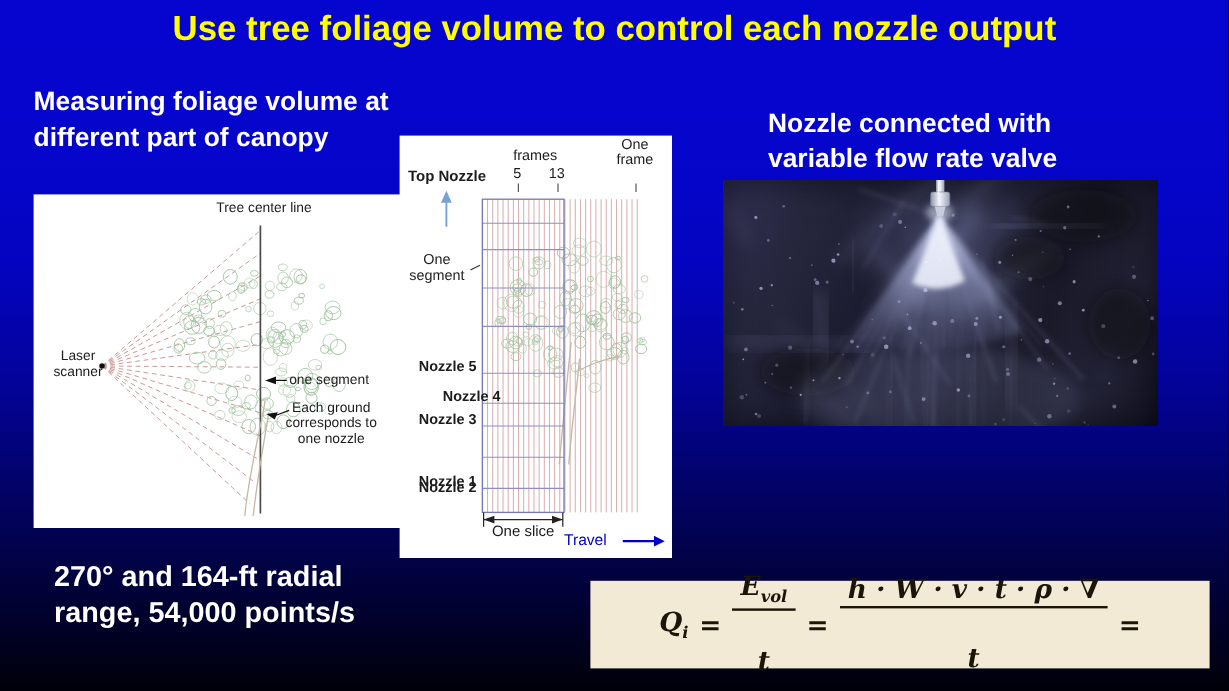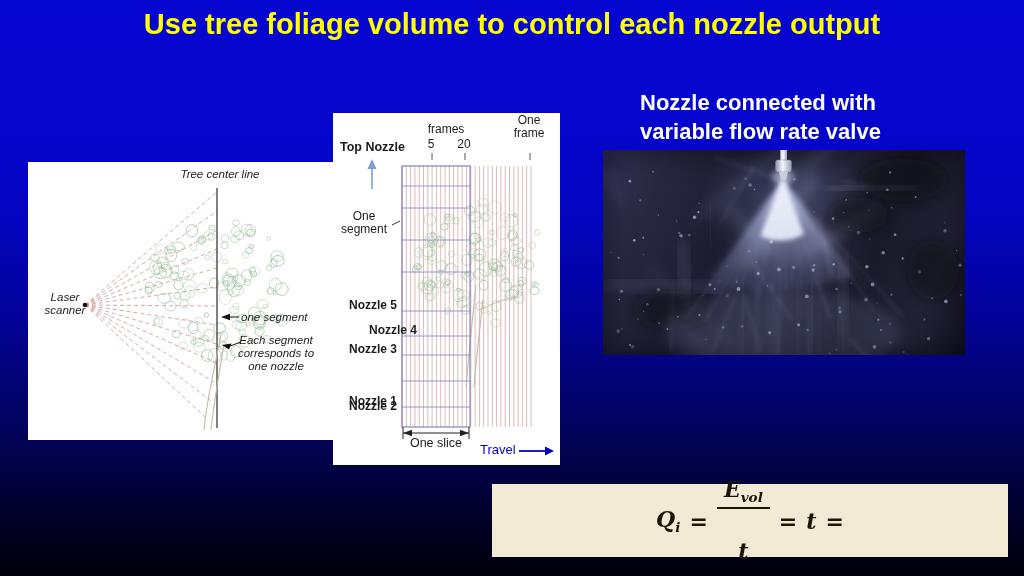--- a/index.html
+++ b/index.html
@@ -11,21 +11,21 @@
   .title{
     position:absolute;left:0;top:8px;width:1024px;text-align:center;
     color:#ffff00;font-size:29px;font-weight:bold;letter-spacing:0px;margin:0;
   }
   .txt{position:absolute;color:#fff;font-weight:bold;white-space:pre-line;}
   .left-heading{left:28px;top:70px;font-size:22px;line-height:30px;}
   .right-heading{left:640px;top:88px;font-size:22px;line-height:29px;}
   .bl-caption{left:45px;top:466px;font-size:24px;line-height:30px;}
   .br-caption{left:585px;top:420px;font-size:22px;line-height:29px;}
   .panel{position:absolute;background:#ffffff;}
-  .d-left{left:28px;top:162px;width:332px;height:278px;font-style:italic;}
+  .d-left{left:28px;top:162px;width:332px;height:278px;}
   .d-mid{left:333px;top:113px;width:227px;height:352px;}
   .panel svg{position:absolute;left:0;top:0;}
   .dlabel{position:absolute;color:#1c1c1c;font-size:11.5px;line-height:1.12;white-space:pre-line;}
   .dlabel.b{font-weight:bold;font-size:12px;}
   .ctr{text-align:center;}
   .rgt{text-align:right;}
   .travel{color:#0000c8;font-size:13px;font-weight:normal;}
   .photo{
     position:absolute;left:603px;top:150px;width:362px;height:205px;overflow:hidden;
     background:
@@ -44,22 +44,26 @@
   .frac .num{padding:0 7px 1px 7px;border-bottom:2px solid #1b1408;}
   .frac .den{padding-top:1px;}
 </style>
 </head>
 <body>
 
 <div class="slide">
 
   <h1 class="title">Use tree foliage volume to control each nozzle output</h1>
 
+  <div class="txt left-heading">Measuring foliage volume at
+different part of canopy</div>
   <div class="txt right-heading">Nozzle connected with
 variable flow rate valve</div>
+  <div class="txt bl-caption">270° and 164-ft radial
+range, 54,000 points/s</div>
 
   <div class="panel d-left">
     <svg id="svg-left" width="297" height="278" viewBox="0 0 297 278">
         <line x1="57" y1="143" x2="189" y2="30" stroke="#ca9393" stroke-width="0.8" stroke-dasharray="4 3"></line>
         <line x1="57" y1="143" x2="189" y2="49" stroke="#ca9393" stroke-width="0.8" stroke-dasharray="4 3"></line>
         <line x1="57" y1="143" x2="189" y2="68" stroke="#ca9393" stroke-width="0.8" stroke-dasharray="4 3"></line>
         <line x1="57" y1="143" x2="189" y2="87" stroke="#ca9393" stroke-width="0.8" stroke-dasharray="4 3"></line>
         <line x1="57" y1="143" x2="189" y2="106" stroke="#ca9393" stroke-width="0.8" stroke-dasharray="4 3"></line>
         <line x1="57" y1="143" x2="189" y2="125" stroke="#ca9393" stroke-width="0.8" stroke-dasharray="4 3"></line>
         <line x1="57" y1="143" x2="189" y2="144" stroke="#ca9393" stroke-width="0.8" stroke-dasharray="4 3"></line>
@@ -200,21 +204,21 @@
         <circle cx="57" cy="143" r="2.3" fill="#111"></circle>
         <path d="M193,155 l9,-3.2 v6.4 z" fill="#111"></path>
         <line x1="202" y1="155" x2="211" y2="155" stroke="#111" stroke-width="1"></line>
         <path d="M194,183 l9.5,-1.5 -2.5,6 z" fill="#111"></path>
         <line x1="202" y1="184" x2="213" y2="180" stroke="#111" stroke-width="1"></line>
       </svg>
     <div class="dlabel ctr" style="left:132px;top:6px;width:120px;">Tree center line</div>
     <div class="dlabel ctr" style="left:8px;top:129px;width:58px;">Laser
 scanner</div>
     <div class="dlabel" style="left:213px;top:149px;">one segment</div>
-    <div class="dlabel ctr" style="left:204px;top:172px;width:88px;">Each segment
+    <div class="dlabel ctr" style="left:204px;top:172px;width:88px;">Each ground
 corresponds to
 one nozzle</div>
   </div>
 
   <div class="panel d-mid">
     <svg id="svg-mid" width="227" height="352" viewBox="0 0 227 352">
         <line x1="69.0" y1="53" x2="69.0" y2="314" stroke="#d4a3a3" stroke-width="0.75"></line>
         <line x1="73.3" y1="53" x2="73.3" y2="314" stroke="#d4a3a3" stroke-width="0.75"></line>
         <line x1="77.6" y1="53" x2="77.6" y2="314" stroke="#d4a3a3" stroke-width="0.75"></line>
         <line x1="81.9" y1="53" x2="81.9" y2="314" stroke="#d4a3a3" stroke-width="0.75"></line>
@@ -383,32 +387,32 @@
         <line x1="70" y1="314" x2="70" y2="326" stroke="#222" stroke-width="1"></line>
         <line x1="136" y1="314" x2="136" y2="326" stroke="#222" stroke-width="1"></line>
         <path d="M70,320 l9,-3.2 v6.4 z" fill="#222"></path>
         <path d="M136,320 l-9,-3.2 v6.4 z" fill="#222"></path>
         <line x1="186" y1="338" x2="212" y2="338" stroke="#0000c8" stroke-width="1.8"></line>
         <path d="M212,333.5 L221,338 L212,342.5 z" fill="#0000c8"></path>
       </svg>
     <div class="dlabel b" style="left:7px;top:27px;font-size:12.5px;">Top Nozzle</div>
     <div class="dlabel ctr" style="left:83px;top:10px;width:60px;font-size:12px;">frames</div>
     <div class="dlabel ctr" style="left:90px;top:25px;width:16px;font-size:12px;">5</div>
-    <div class="dlabel ctr" style="left:121px;top:25px;width:20px;font-size:12px;">20</div>
+    <div class="dlabel ctr" style="left:121px;top:25px;width:20px;font-size:12px;">13</div>
     <div class="dlabel ctr" style="left:167px;top:1px;width:58px;font-size:12px;">One
 frame</div>
     <div class="dlabel ctr" style="left:4px;top:97px;width:54px;font-size:12px;">One
 segment</div>
     <div class="dlabel b rgt" style="left:0px;top:186px;width:64px;">Nozzle 5</div>
     <div class="dlabel b rgt" style="left:0px;top:211px;width:64px;margin-left:20px;">Nozzle 4</div>
     <div class="dlabel b rgt" style="left:0px;top:230px;width:64px;">Nozzle 3</div>
     <div class="dlabel b rgt" style="left:0px;top:256px;width:64px;margin-top:31px;">Nozzle 2</div>
     <div class="dlabel b rgt" style="left:0px;top:282px;width:64px;">Nozzle 1</div>
     <div class="dlabel ctr" style="left:69px;top:323px;width:68px;font-size:12.5px;">One slice</div>
-    <div class="dlabel travel" style="left:147px;top:330px;">Travel</div>
+    <div class="dlabel travel" style="left:137px;top:330px;">Travel</div>
   </div>
 
   <div class="photo">
     <svg id="svg-photo" width="362" height="205" viewBox="0 0 362 205">
         <defs>
           <filter id="b2" x="-40%" y="-40%" width="180%" height="180%">
             <feGaussianBlur stdDeviation="2"></feGaussianBlur>
           </filter>
           <filter id="b3" x="-40%" y="-40%" width="180%" height="180%">
             <feGaussianBlur stdDeviation="3.2"></feGaussianBlur>
@@ -617,18 +621,19 @@
 
   <div class="formula">
     <span><span>Q</span><sub>i</sub></span>
     <span>=</span>
     <span class="frac">
       <span class="num"><span>E</span><sub>vol</sub></span>
       <span class="den">t</span>
     </span>
     <span>=</span>
     <span class="frac">
+      <span class="num">h · W · v · t · ρ · ∇</span>
       <span class="den">t</span>
     </span>
     <span>=</span>
   </div>
 
 </div>
 
 </body></html>

